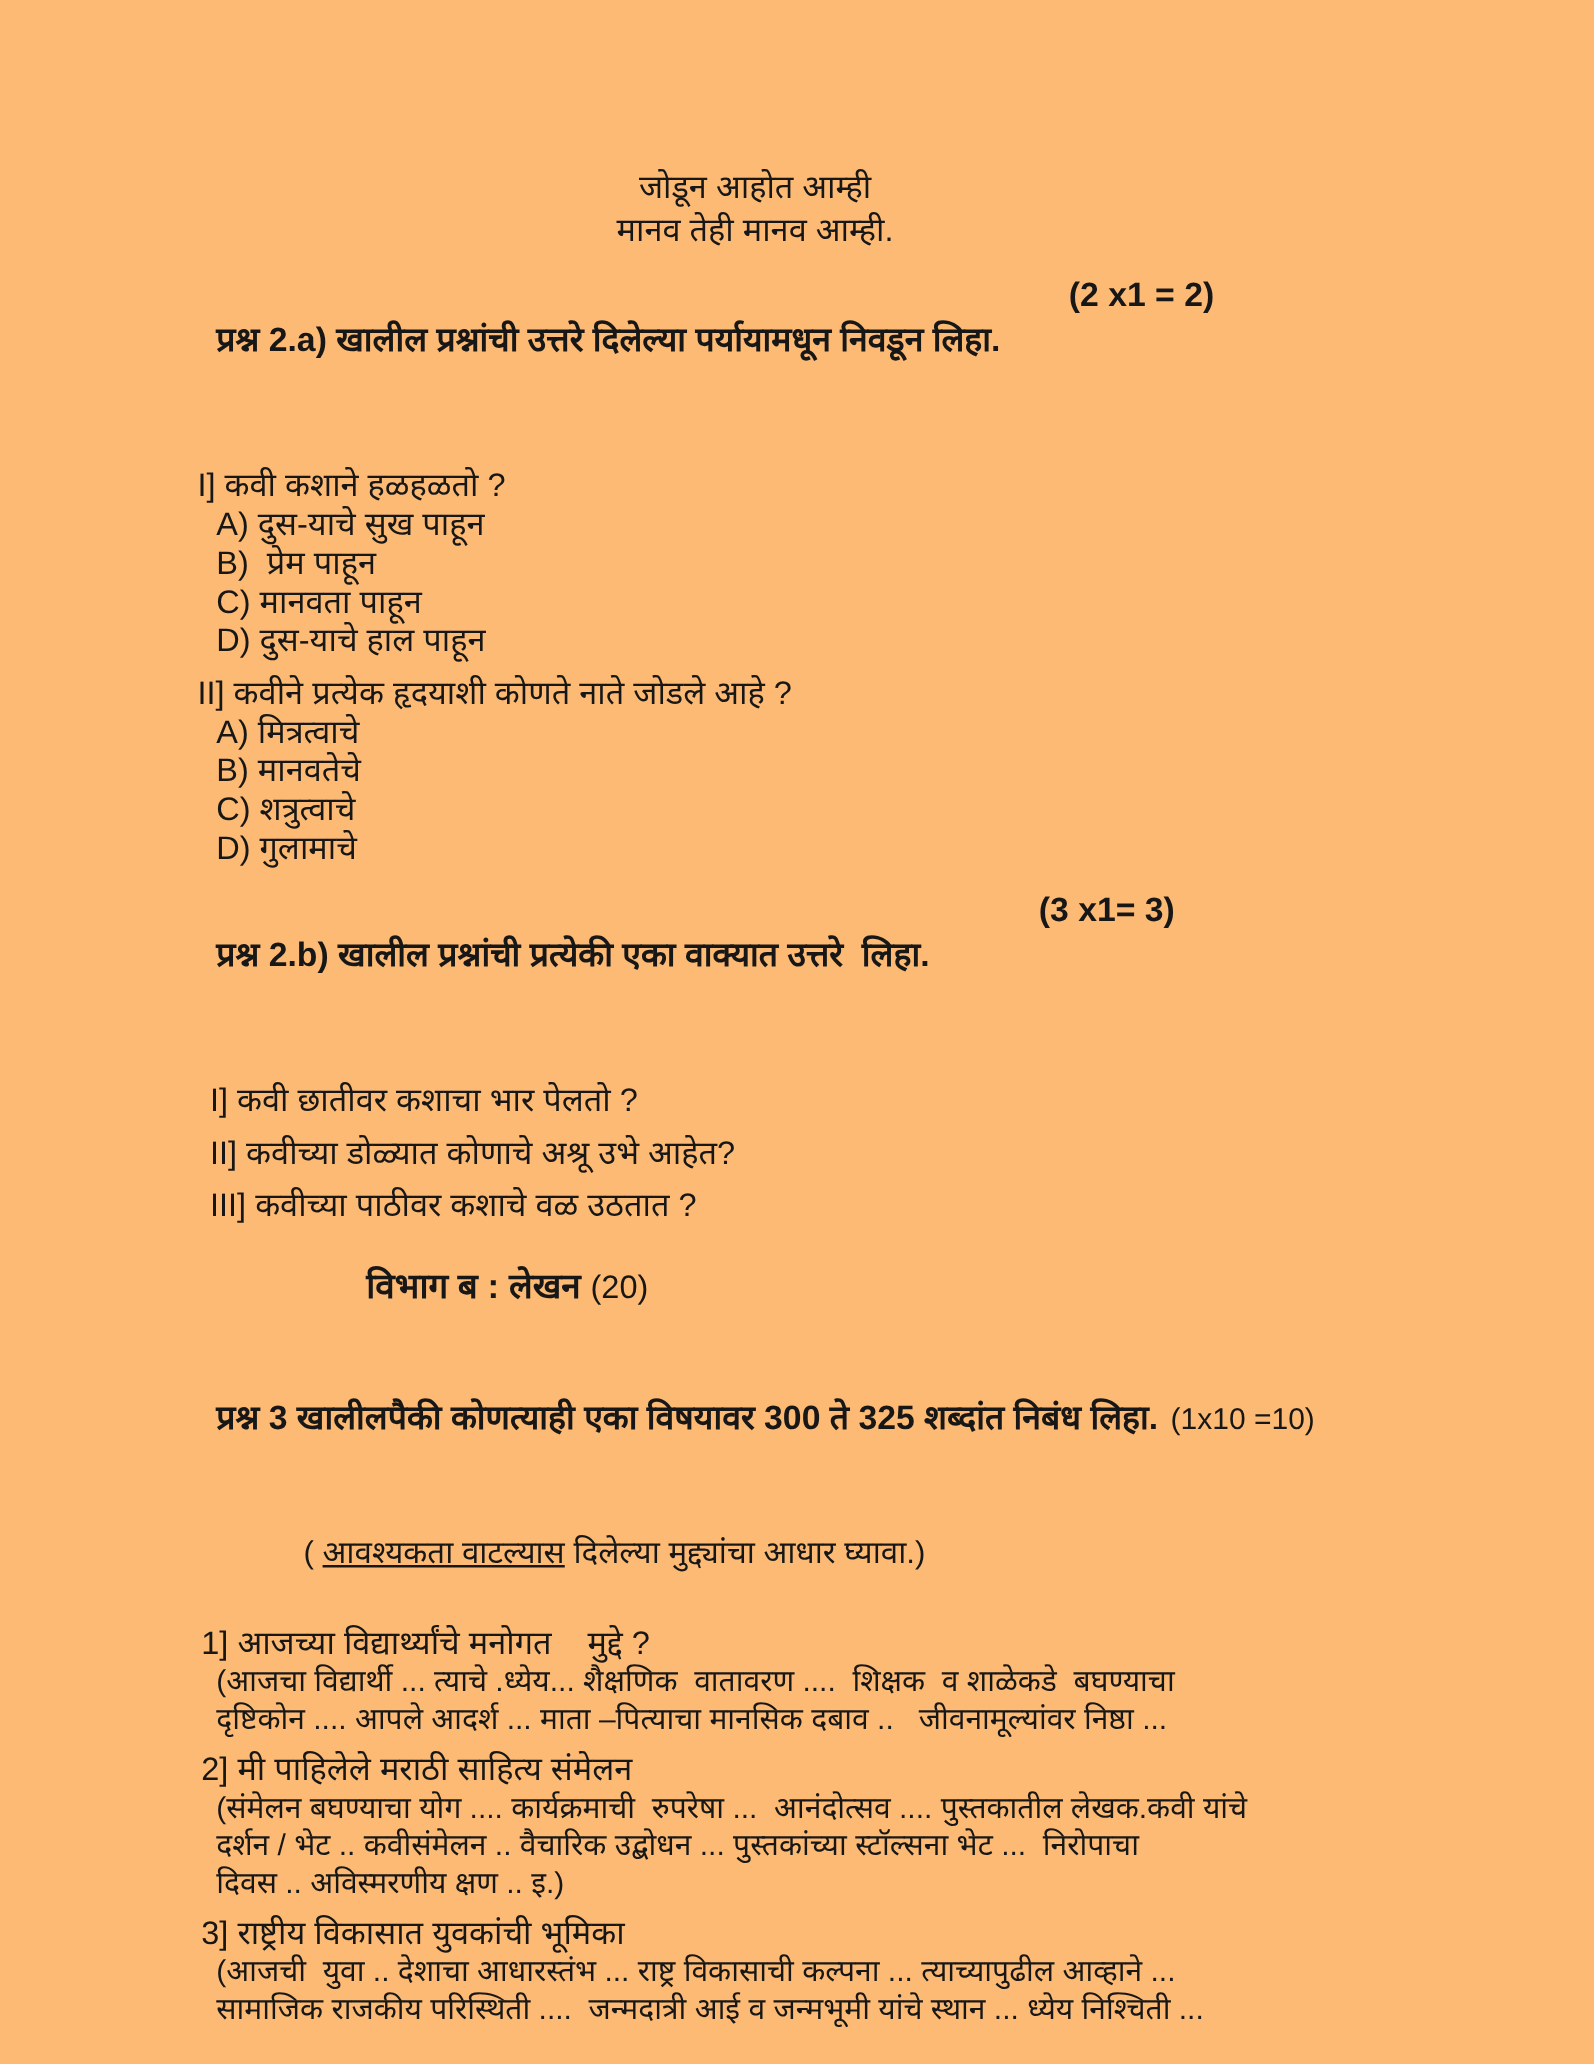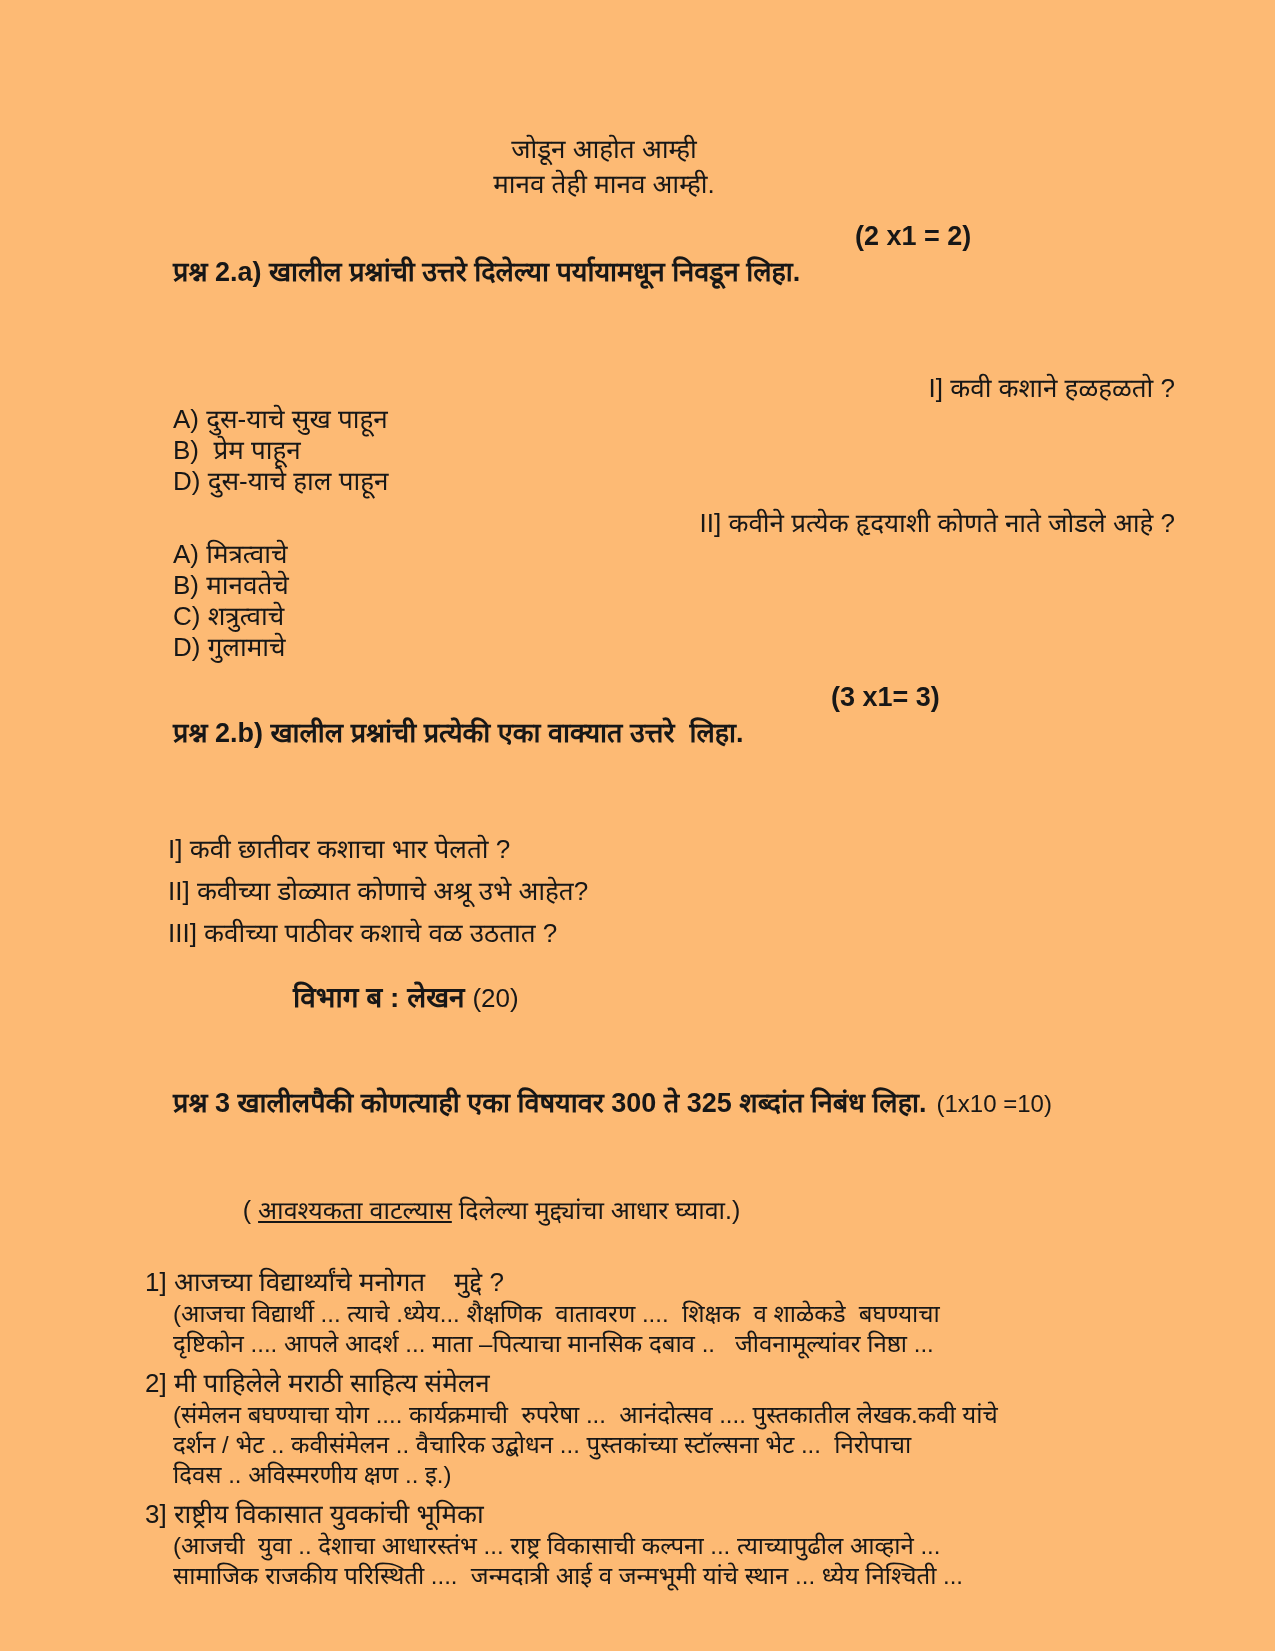--- a/index.html
+++ b/index.html
@@ -32,21 +32,20 @@
     margin-top: 16px;
     white-space: pre-wrap;
   }
   .marks-2a { position: absolute; left: 712px; top: 0; }
   .marks-2b { position: absolute; left: 688px; top: 0; }
   .subq {
     margin-left: 15px;
     margin-top: 10px;
     font-size: 26px;
     line-height: 32px;
-    text-align: right;
   }
   .opt {
     margin-left: 30px;
     font-size: 26px;
     line-height: 31px;
   }
   .q2b-item {
     margin-left: 25px;
     margin-top: 11px;
     font-size: 26px;
@@ -74,21 +73,21 @@
   }
   .note-line {
     margin-left: 72px;
     margin-top: 4px;
     font-size: 25px;
     line-height: 32px;
     white-space: pre-wrap;
   }
   .note-line .underlined { text-decoration: underline; }
   .topic-title {
-    margin-left: 2px;
+    margin-left: 18px;
     margin-top: 8px;
     font-size: 26px;
     line-height: 33px;
   }
   .hint-line {
     margin-left: 30px;
     font-size: 24px;
     line-height: 30px;
   }
 </style>
@@ -103,20 +102,21 @@
   </div>
 
   <div class="q-heading">
     <span>प्रश्न 2.a) खालील प्रश्नांची उत्तरे दिलेल्या पर्यायामधून निवडून लिहा.</span>
     <span class="marks-2a">(2 x1 = 2)</span>
   </div>
 
   <div class="subq line">I] कवी कशाने हळहळतो ?</div>
   <div class="opt line">A) दुस-याचे सुख पाहून</div>
   <div class="opt line">B)  प्रेम पाहून</div>
+  <div class="opt line">C) मानवता पाहून</div>
   <div class="opt line">D) दुस-याचे हाल पाहून</div>
 
   <div class="subq line">II] कवीने प्रत्येक हृदयाशी कोणते नाते जोडले आहे ?</div>
   <div class="opt line">A) मित्रत्वाचे</div>
   <div class="opt line">B) मानवतेचे</div>
   <div class="opt line">C) शत्रुत्वाचे</div>
   <div class="opt line">D) गुलामाचे</div>
 
   <div class="q-heading">
     <span>प्रश्न 2.b) खालील प्रश्नांची प्रत्येकी एका वाक्यात उत्तरे  लिहा.</span>

